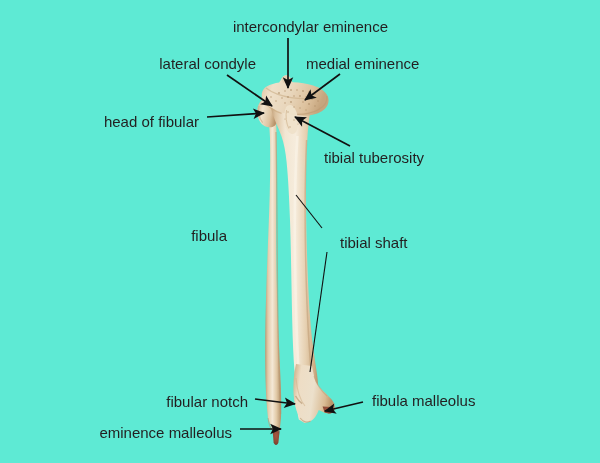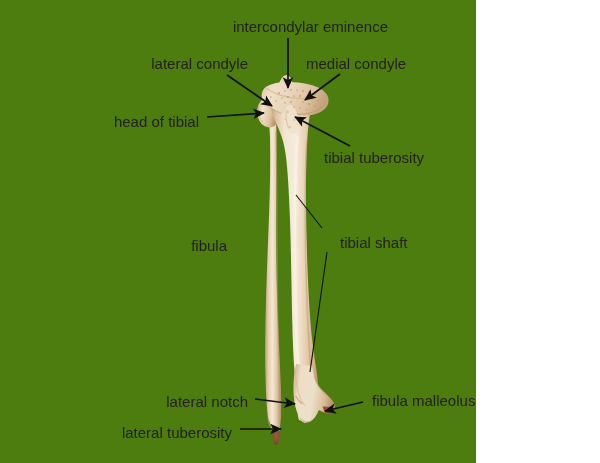--- a/index.html
+++ b/index.html
@@ -2,23 +2,23 @@
 <html><head>
 <meta charset="utf-8">
 <style>
   html, body {
     margin: 0;
     padding: 0;
     background: #ffffff;
   }
   #stage {
     position: relative;
-    width: 476px;
+    width: 600px;
     height: 463px;
-    background: #4d7c0f;
+    background: #5eead4;
     overflow: hidden;
     font-family: "Liberation Sans", sans-serif;
   }
   #art {
     position: absolute;
     left: 0; top: 0;
     width: 600px;
     height: 463px;
   }
   .lbl {
@@ -250,31 +250,31 @@
       <line x1="240" y1="429" x2="281" y2="429" marker-end="url(#ah)"></line>
     </g>
     <g stroke="#111111" fill="none" stroke-width="1.1">
       <line x1="322" y1="228" x2="296" y2="195"></line>
       <line x1="327" y1="252" x2="310" y2="372"></line>
     </g>
   </svg>
 
   <div class="lbl r" style="left:388px; top:19px;">intercondylar eminence</div>
 
-  <div class="lbl r" style="left:248px; top:56px;">lateral condyle</div>
-
-  <div class="lbl" style="left:306px; top:56px;">medial condyle</div>
-
-  <div class="lbl r" style="left:199px; top:114px;">head of tibial</div>
+  <div class="lbl r" style="left:256px; top:56px;">lateral condyle</div>
+
+  <div class="lbl" style="left:306px; top:56px;">medial eminence</div>
+
+  <div class="lbl r" style="left:199px; top:114px;">head of fibular</div>
 
   <div class="lbl" style="left:324px; top:150px;">tibial tuberosity</div>
 
-  <div class="lbl r" style="left:227px; top:238px;">fibula</div>
+  <div class="lbl r" style="left:227px; top:228px;">fibula</div>
 
   <div class="lbl" style="left:340px; top:235px;">tibial shaft</div>
 
-  <div class="lbl r" style="left:248px; top:394px;">lateral notch</div>
+  <div class="lbl r" style="left:248px; top:394px;">fibular notch</div>
 
   <div class="lbl" style="left:372px; top:393px;">fibula malleolus</div>
 
-  <div class="lbl r" style="left:232px; top:425px;">lateral tuberosity</div>
+  <div class="lbl r" style="left:232px; top:425px;">eminence malleolus</div>
 
 </div>
 
 </body></html>

